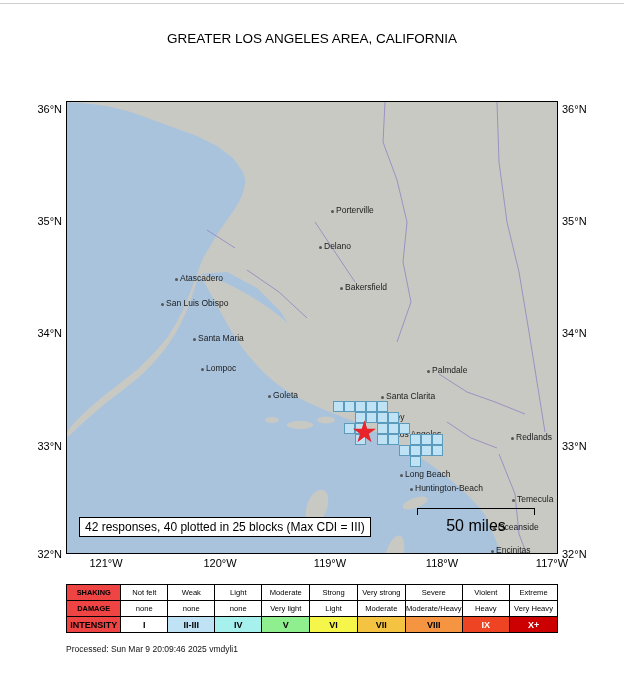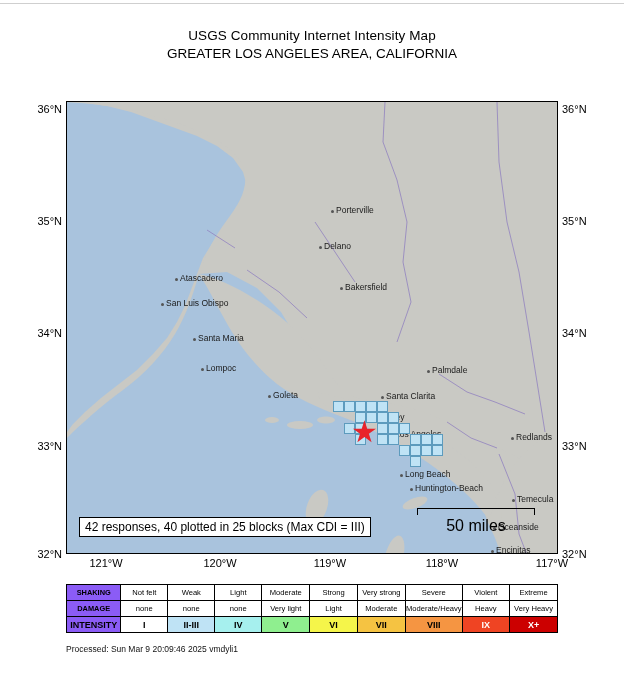--- a/index.html
+++ b/index.html
@@ -33,34 +33,33 @@
   
   .city{position:absolute;font-size:8.5px;color:#1a1a1a;white-space:nowrap;}
   .citydot{position:absolute;width:3px;height:3px;background:#555;border-radius:50%;}
 
   
   .blk{position:absolute;width:11px;height:11px;border:1px solid #5d9bbd;box-sizing:border-box;}
 
   
   .legend{position:absolute;left:66px;top:584px;width:492px;border-collapse:collapse;font-size:7.6px;}
   .legend td{border:1px solid #000;text-align:center;height:15px;padding:0;}
-  .legend td.rowhdr{width:54px;font-weight:bold;font-size:7.4px;background:#8b5cf6;}
+  .legend td.rowhdr{width:54px;font-weight:bold;font-size:7.4px;background:#ef4444;}
   .legend tr.intensity td{font-weight:bold;font-size:9px;color:#000;}
   .processed{position:absolute;left:66px;top:644px;font-size:8.5px;color:#111;}
   .axis-x{position:absolute;left:66px;top:557px;width:492px;height:14px;margin-left:16px;}
   .axis-x span{position:absolute;font-size:11px;transform:translateX(-50%);}
   .axis-y{position:absolute;width:40px;font-size:11px;}
 </style>
 </head>
 <body>
 
 <div class="topline"></div>
 
 <div class="titles">
-  <div class="t1">USGS Community Internet Intensity Map</div>
   <div class="t2">GREATER LOS ANGELES AREA, CALIFORNIA</div>
 </div>
 
 <div class="axis-y" style="left:22px;top:103px;text-align:right;width:40px;">36°N</div>
 <div class="axis-y" style="left:22px;top:215px;text-align:right;width:40px;">35°N</div>
 <div class="axis-y" style="left:22px;top:327px;text-align:right;width:40px;">34°N</div>
 <div class="axis-y" style="left:22px;top:440px;text-align:right;width:40px;">33°N</div>
 <div class="axis-y" style="left:22px;top:548px;text-align:right;width:40px;">32°N</div>
 
 <div class="axis-y" style="left:562px;top:103px;">36°N</div>

